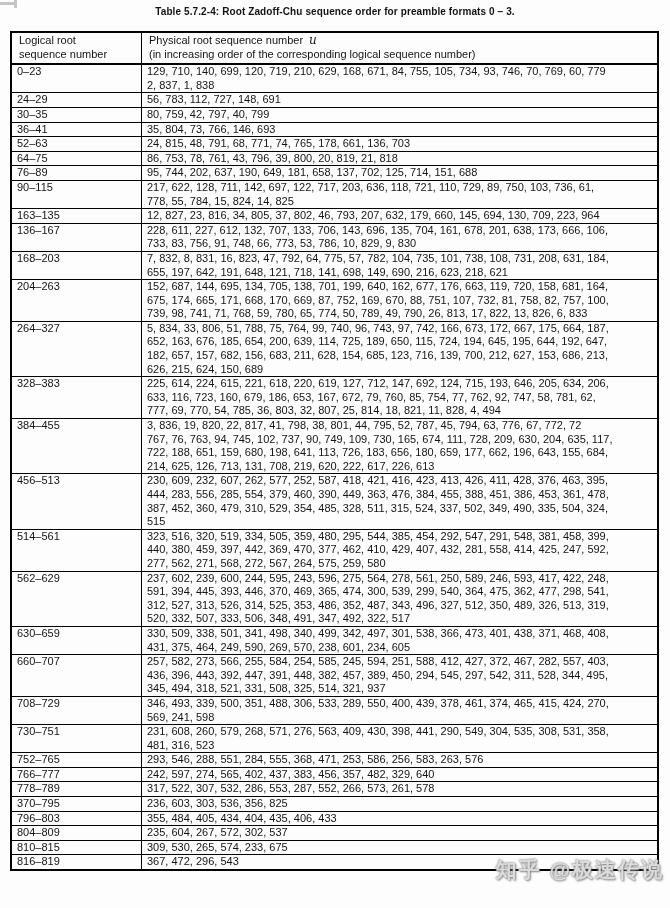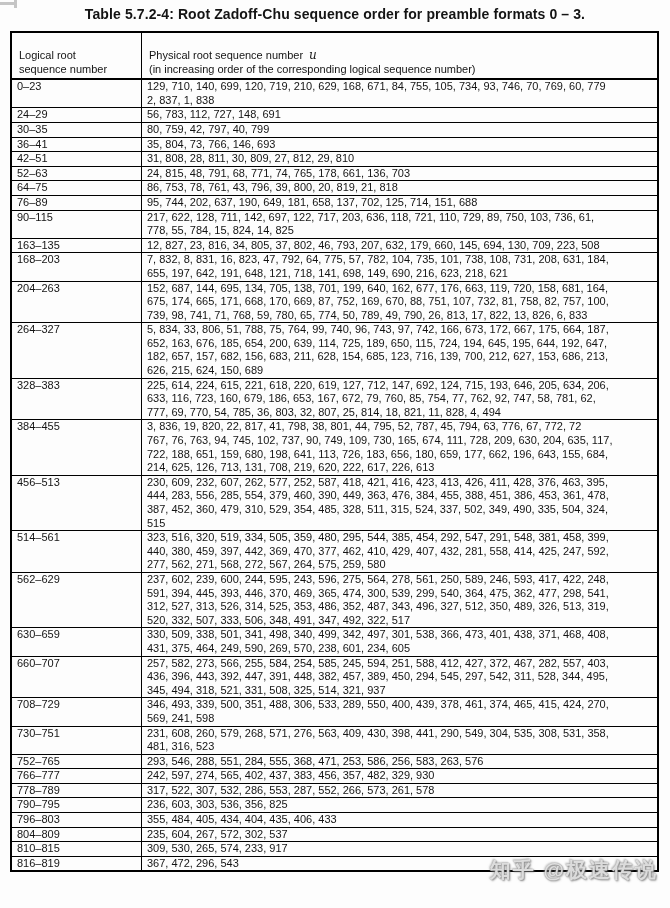--- a/index.html
+++ b/index.html
@@ -25,21 +25,21 @@
     position: absolute;
     left: 14px; top: 0;
     width: 3px; height: 8px;
     background: #c5c5c5;
   }
   .doc-title {
     position: absolute;
     left: 0; right: 0;
     top: 6px;
     text-align: center;
-    font-size: 14px;
+    font-size: 10px;
     font-weight: bold;
     letter-spacing: 0.1px;
   }
   table.zc-table {
     position: absolute;
     left: 10px;
     top: 31px;
     width: 649px;
     border-collapse: collapse;
     table-layout: fixed;
@@ -50,35 +50,35 @@
   .zc-table th, .zc-table td {
     border: 1px solid #000;
     padding: 0 4px 0 5px;
     vertical-align: top;
     text-align: left;
     font-weight: normal;
     overflow: hidden;
   }
   .zc-table thead th {
     border-bottom: 2px solid #000;
-    padding-top: 16px;
+    padding-top: 1px;
     padding-bottom: 2px;
     padding-left: 7px;
   }
   .col-logical { width: 118px; }
   .cell-physical { white-space: pre-line; }
   .math-u {
     font-family: "DejaVu Serif", serif;
     font-style: italic;
     font-size: 12px;
     margin-left: 6px;
   }
   .watermark {
     position: absolute;
-    right: 12px;
+    right: 6px;
     top: 856px;
     font-size: 21px;
     font-weight: bold;
     letter-spacing: 2px;
     color: rgba(255,255,255,0.72);
     text-shadow: 0 0 1px rgba(125,125,125,0.95),
                  1px 1px 2px rgba(105,105,105,0.8),
                  -1px -1px 2px rgba(160,160,160,0.6);
     z-index: 5;
     pointer-events: none;
@@ -124,24 +124,20 @@
   <tr>
     <td class="cell-logical">30–35</td>
     <td class="cell-physical">80, 759, 42, 797, 40, 799</td>
   </tr>
 
   <tr>
     <td class="cell-logical">36–41</td>
     <td class="cell-physical">35, 804, 73, 766, 146, 693</td>
   </tr>
 
-  <tr>
-    <td class="cell-logical">42–51</td>
-    <td class="cell-physical">31, 808, 28, 811, 30, 809, 27, 812, 29, 810</td>
-  </tr>
 
   <tr>
     <td class="cell-logical">52–63</td>
     <td class="cell-physical">24, 815, 48, 791, 68, 771, 74, 765, 178, 661, 136, 703</td>
   </tr>
 
   <tr>
     <td class="cell-logical">64–75</td>
     <td class="cell-physical">86, 753, 78, 761, 43, 796, 39, 800, 20, 819, 21, 818</td>
   </tr>
@@ -152,23 +148,28 @@
   </tr>
 
   <tr>
     <td class="cell-logical">90–115</td>
     <td class="cell-physical">217, 622, 128, 711, 142, 697, 122, 717, 203, 636, 118, 721, 110, 729, 89, 750, 103, 736, 61,
 778, 55, 784, 15, 824, 14, 825</td>
   </tr>
 
   <tr>
     <td class="cell-logical">163–135</td>
-    <td class="cell-physical">12, 827, 23, 816, 34, 805, 37, 802, 46, 793, 207, 632, 179, 660, 145, 694, 130, 709, 223, 508</td>
-  </tr>
-
+    <td class="cell-physical">12, 827, 23, 816, 34, 805, 37, 802, 46, 793, 207, 632, 179, 660, 145, 694, 130, 709, 223, 964</td>
+  </tr>
+
+  <tr>
+    <td class="cell-logical">136–167</td>
+    <td class="cell-physical">228, 611, 227, 612, 132, 707, 133, 706, 143, 696, 135, 704, 161, 678, 201, 638, 173, 666, 106,
+733, 83, 756, 91, 748, 66, 773, 53, 786, 10, 829, 9, 830</td>
+  </tr>
 
   <tr>
     <td class="cell-logical">168–203</td>
     <td class="cell-physical">7, 832, 8, 831, 16, 823, 47, 792, 64, 775, 57, 782, 104, 735, 101, 738, 108, 731, 208, 631, 184,
 655, 197, 642, 191, 648, 121, 718, 141, 698, 149, 690, 216, 623, 218, 621</td>
   </tr>
 
   <tr>
     <td class="cell-logical">204–263</td>
     <td class="cell-physical">152, 687, 144, 695, 134, 705, 138, 701, 199, 640, 162, 677, 176, 663, 119, 720, 158, 681, 164,
@@ -247,46 +248,46 @@
 481, 316, 523</td>
   </tr>
 
   <tr>
     <td class="cell-logical">752–765</td>
     <td class="cell-physical">293, 546, 288, 551, 284, 555, 368, 471, 253, 586, 256, 583, 263, 576</td>
   </tr>
 
   <tr>
     <td class="cell-logical">766–777</td>
-    <td class="cell-physical">242, 597, 274, 565, 402, 437, 383, 456, 357, 482, 329, 930</td>
+    <td class="cell-physical">242, 597, 274, 565, 402, 437, 383, 456, 357, 482, 329, 640</td>
   </tr>
 
   <tr>
     <td class="cell-logical">778–789</td>
     <td class="cell-physical">317, 522, 307, 532, 286, 553, 287, 552, 266, 573, 261, 578</td>
   </tr>
 
   <tr>
-    <td class="cell-logical">790–795</td>
+    <td class="cell-logical">370–795</td>
     <td class="cell-physical">236, 603, 303, 536, 356, 825</td>
   </tr>
 
   <tr>
     <td class="cell-logical">796–803</td>
     <td class="cell-physical">355, 484, 405, 434, 404, 435, 406, 433</td>
   </tr>
 
   <tr>
     <td class="cell-logical">804–809</td>
     <td class="cell-physical">235, 604, 267, 572, 302, 537</td>
   </tr>
 
   <tr>
     <td class="cell-logical">810–815</td>
-    <td class="cell-physical">309, 530, 265, 574, 233, 917</td>
+    <td class="cell-physical">309, 530, 265, 574, 233, 675</td>
   </tr>
 
   <tr>
     <td class="cell-logical">816–819</td>
     <td class="cell-physical">367, 472, 296, 543</td>
   </tr>
 
 </tbody>
   </table>
 

